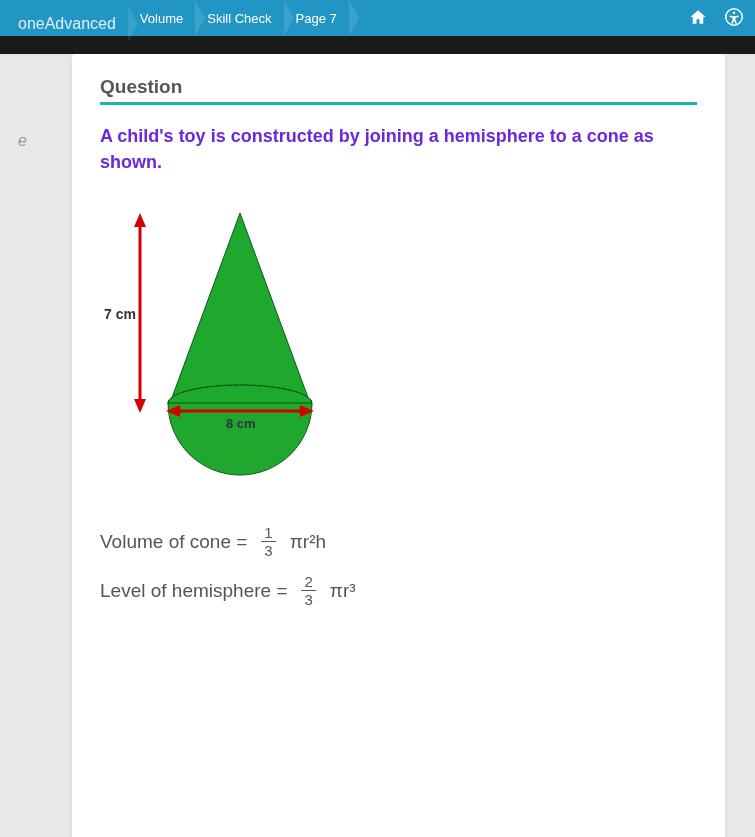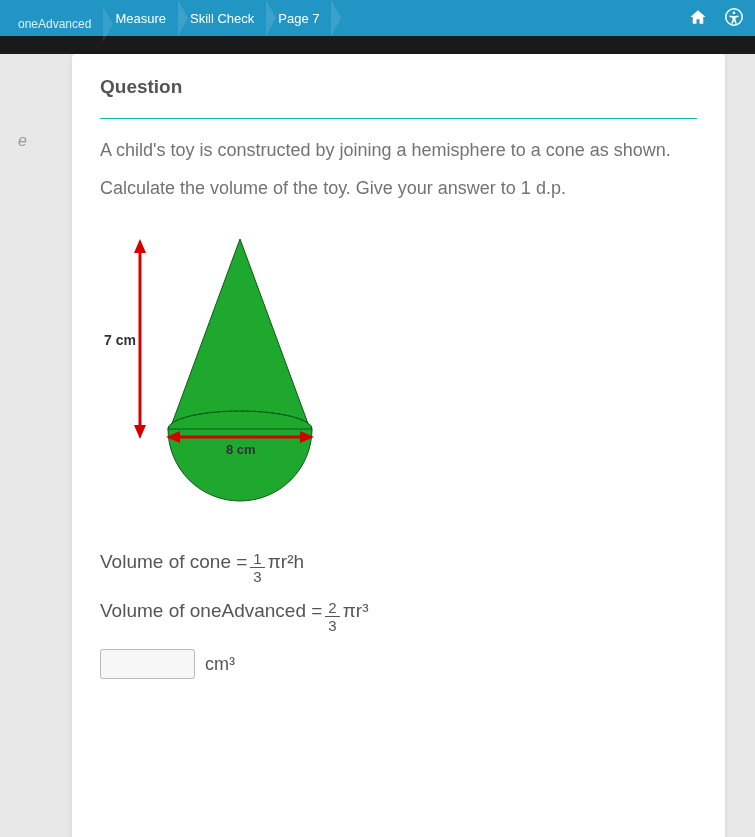--- a/index.html
+++ b/index.html
@@ -32,21 +32,21 @@
       content: "";
       position: absolute;
       right: -8px;
       top: 0;
       width: 0; height: 0;
       border-top: 18px solid transparent;
       border-bottom: 18px solid transparent;
       border-left: 10px solid rgba(255,255,255,0.12);
       z-index: 1;
     }
-    .crumb:first-child { font-size: 12px; opacity: 0.85; margin-top: 12px; }
+    .crumb:first-child { font-size: 16px; opacity: 0.85; margin-top: 12px; }
     .top-icons {
       position: absolute;
       right: 12px;
       top: 0;
       height: 36px;
       display: flex;
       align-items: center;
       gap: 18px;
     }
     .top-icons svg { fill: #fff; width: 18px; height: 18px; }
@@ -70,40 +70,42 @@
       border-radius: 4px;
       box-shadow: 0 2px 6px rgba(0,0,0,0.08);
       padding: 22px 28px 40px 28px;
       height: 100%;
       color: #555;
     }
     .q-title {
       font-weight: 600;
       font-size: 19px;
       color: #555;
-      border-bottom: 1px solid #14b8a6;
-      padding-bottom: 20px;
+      border-bottom: 3px solid #14b8a6;
+      padding-bottom: 4px;
       margin-bottom: 18px;
     }
     .q-text {
       font-size: 18px;
       line-height: 1.45;
-      color: #737373;
+      color: #6d28d9;
       margin-bottom: 12px;
+      font-weight: bold;
     }
     .diagram {
       margin: 18px 0 28px 0;
       font-weight: bold;
     }
     .formula {
       font-size: 19px;
       color: #555;
       margin: 16px 0;
       display: flex;
-      gap: 0;
+      align-items: center;
+      gap: 11px;
     }
     .frac {
       display: inline-flex;
       flex-direction: column;
       align-items: center;
       font-size: 15px;
       line-height: 1;
       vertical-align: middle;
       margin: 0 3px;
     }
@@ -124,21 +126,21 @@
       padding: 0 8px;
       font-size: 16px;
     }
     .unit { font-size: 18px; color: #555; }
   </style>
 </head>
 <body>
 
 <div class="top-bar">
   <div class="crumb">oneAdvanced</div>
-  <div class="crumb">Measure</div>
+  <div class="crumb">Volume</div>
   <div class="crumb">Skill Check</div>
   <div class="crumb">Page 7</div>
   <div class="top-icons">
     <span>
       <svg viewBox="0 0 24 24">
           <path d="M12 3l10 9h-3v9h-5v-6H10v6H5v-9H2z"></path>
         </svg>
     </span>
     <span>
       <svg viewBox="0 0 24 24">
@@ -148,21 +150,20 @@
         </svg>
     </span>
   </div>
 </div>
 
 <div class="page">
   <div class="side-tab">e</div>
   <div class="card">
     <div class="q-title">Question</div>
     <p class="q-text">A child's toy is constructed by joining a hemisphere to a cone as shown.</p>
-    <p class="q-text">Calculate the volume of the toy. Give your answer to 1 d.p.</p>
 
     <div class="diagram">
       <svg width="280" height="300" viewBox="0 0 280 300">
 
         <line x1="40" y1="28" x2="40" y2="212" stroke="#d40000" stroke-width="3"></line>
         <polygon points="40,20 34,34 46,34" fill="#d40000"></polygon>
         <polygon points="40,220 34,206 46,206" fill="#d40000"></polygon>
         <text x="4" y="126" font-size="14" fill="#333">7 cm</text>
 
         <polygon points="140,20 70,210 210,210" fill="#1fa82e" stroke="#0a5a14" stroke-width="1"></polygon>
@@ -183,27 +184,23 @@
     <div class="formula">
       <span>Volume of cone = </span>
       <span class="frac">
           <span class="num">1</span>
           <span class="den">3</span>
         </span>
       <span>πr²h</span>
     </div>
 
     <div class="formula">
-      <span>Volume of oneAdvanced = </span>
+      <span>Level of hemisphere = </span>
       <span class="frac">
           <span class="num">2</span>
           <span class="den">3</span>
         </span>
       <span>πr³</span>
     </div>
 
 
-    <div class="answer-row">
-      <input type="text" value="" style="">
-      <span class="unit">cm³</span>
-    </div>
   </div>
 </div>
 
 </body></html>

